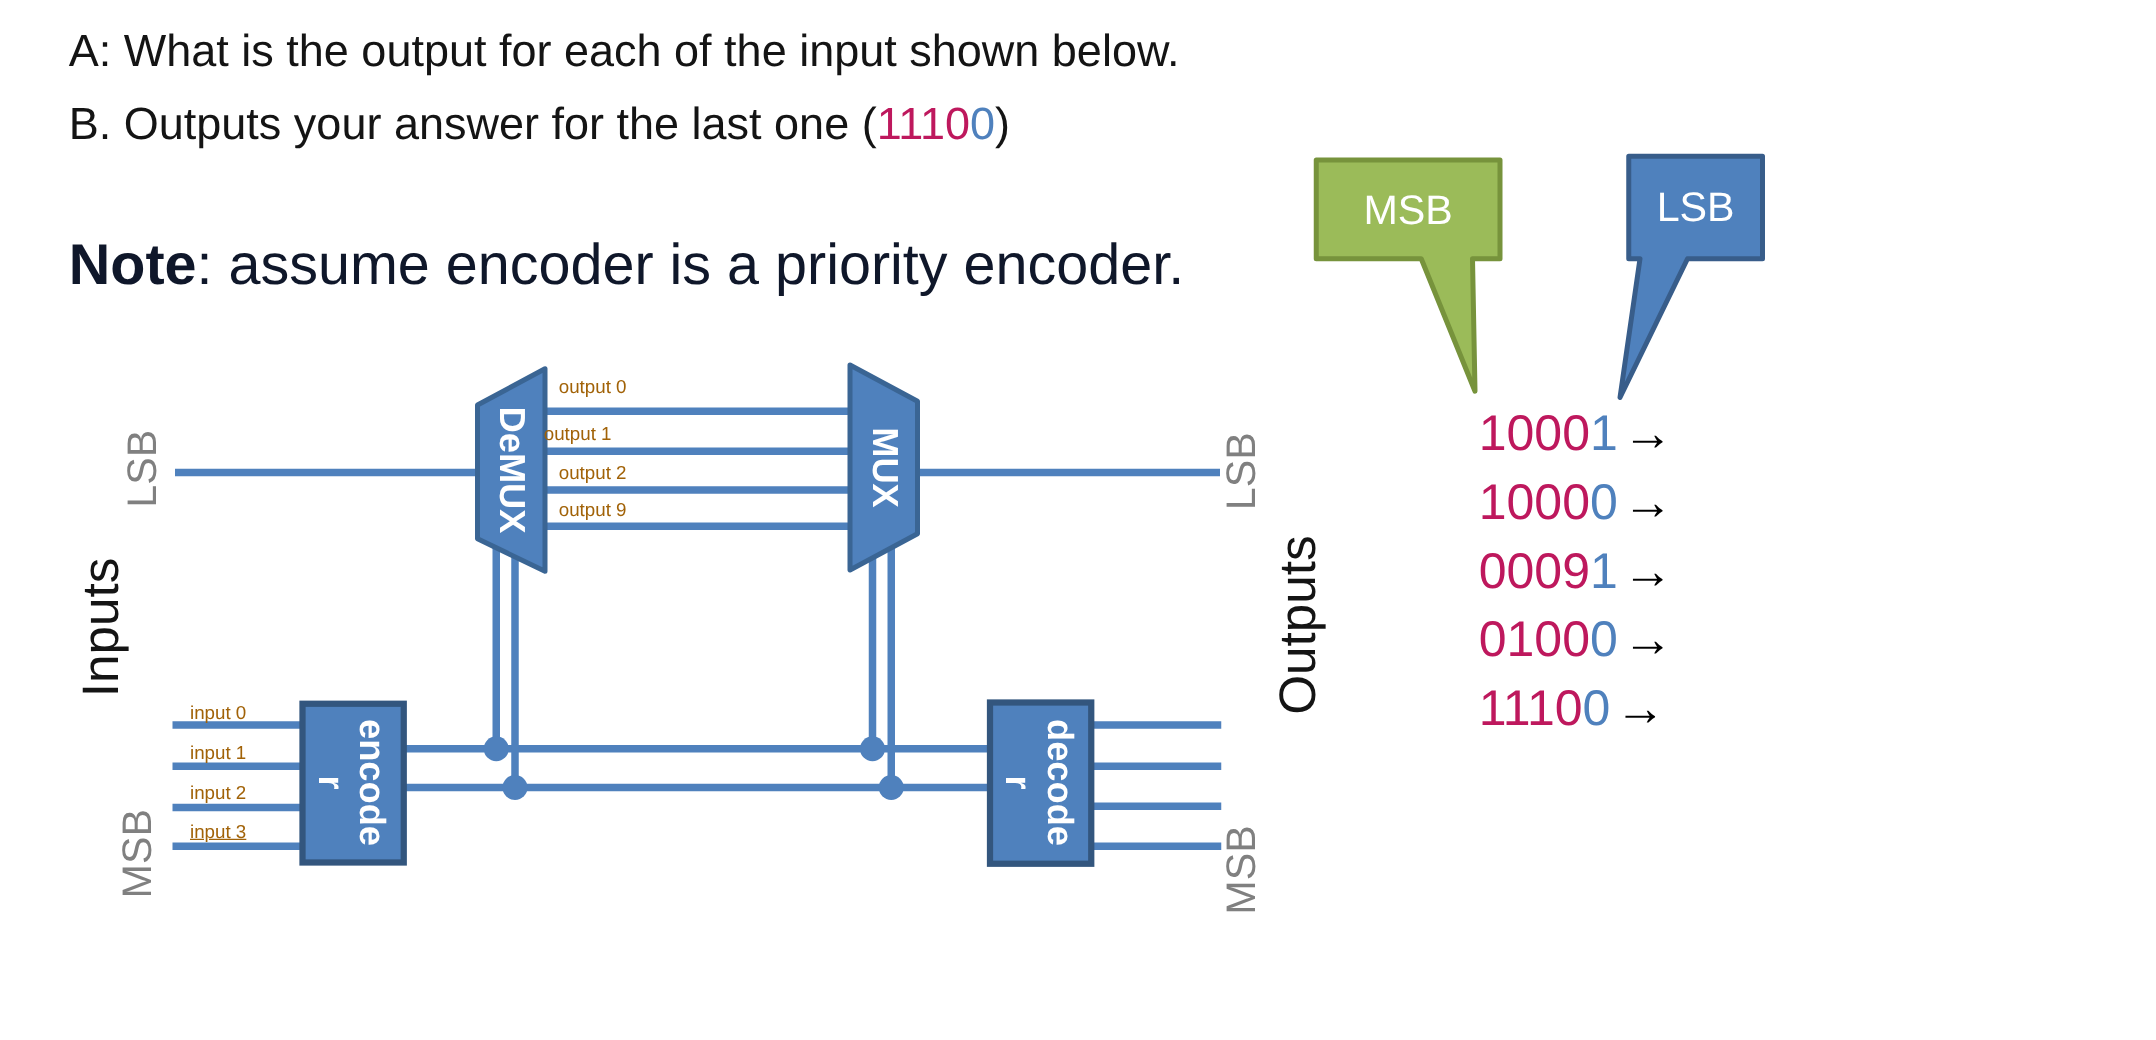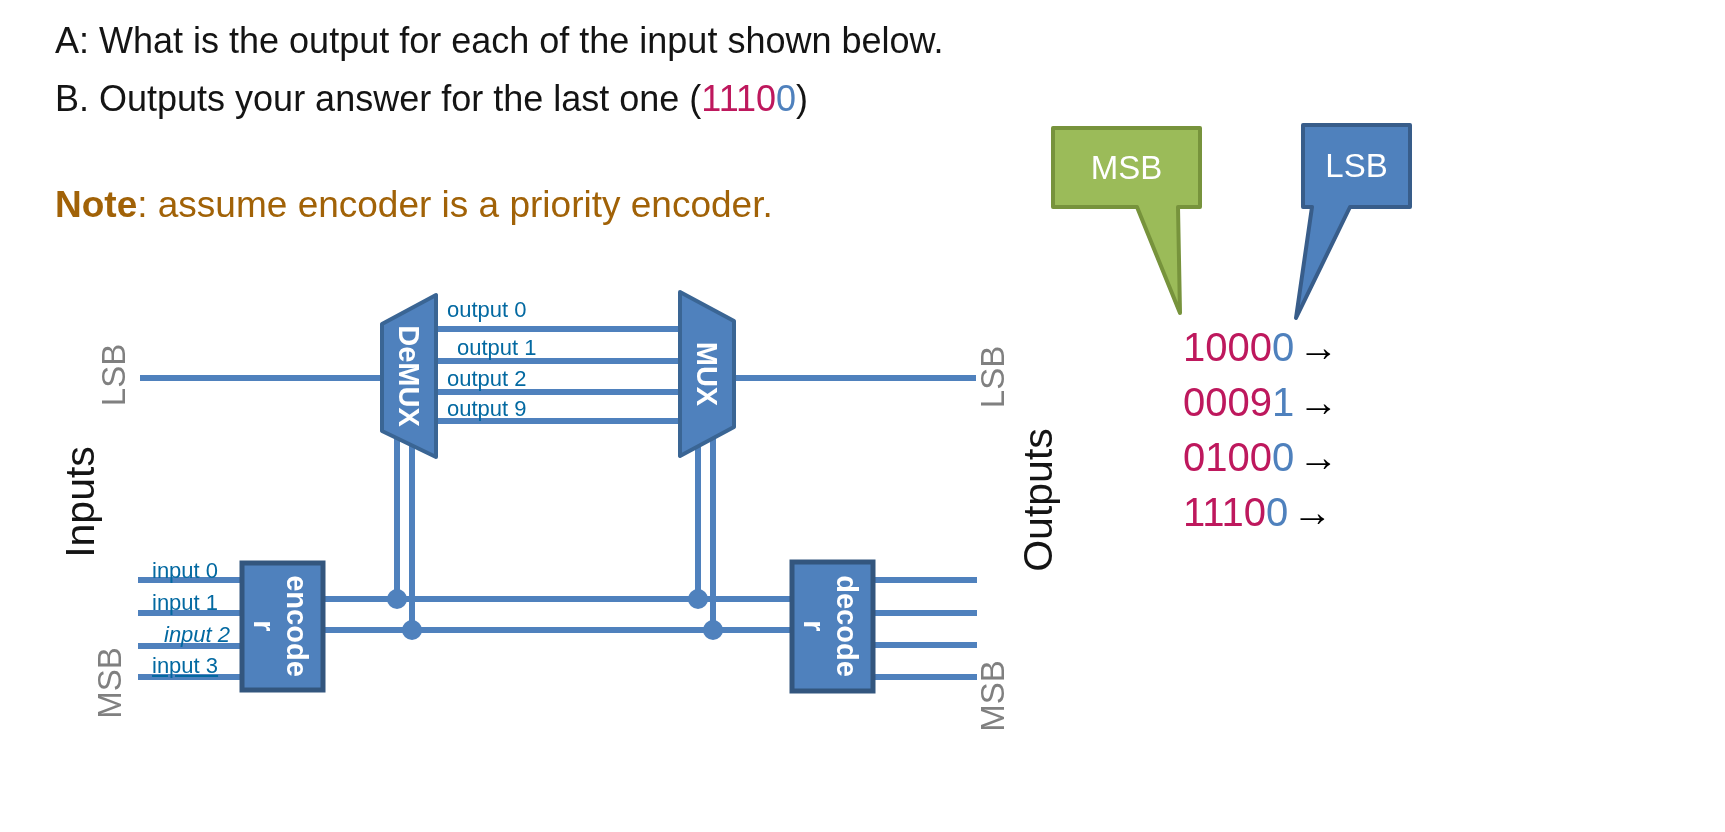--- a/index.html
+++ b/index.html
@@ -3,24 +3,24 @@
 <meta charset="utf-8">
 <style>
   html,body{margin:0;padding:0;background:#fff;}
   .canvas{
     position:relative;width:1725px;height:832px;background:#ffffff;overflow:hidden;
     font-family:"Liberation Sans",sans-serif;
   }
   .title-line{position:absolute;left:55px;color:#141414;font-size:36px;white-space:nowrap;}
   .green-txt{color:#be185d;}
   .blue-txt{color:#4F81BD;}
-  .note-line{position:absolute;left:55px;top:184px;color:#a16207;font-size:37px;white-space:nowrap;}
+  .note-line{position:absolute;left:55px;top:184px;color:#0f172a;font-size:46px;white-space:nowrap;}
   .note-bold{font-weight:bold;}
   .diagram-svg{position:absolute;left:0;top:0;width:1725px;height:832px;}
-  .wire-label{position:absolute;color:#0369a1;font-size:22px;white-space:nowrap;line-height:26px;}
+  .wire-label{position:absolute;color:#a16207;font-size:15px;white-space:nowrap;line-height:26px;}
   .vlabel{position:absolute;text-align:center;transform:rotate(-90deg);white-space:nowrap;}
   .vlabel-gray{color:#808080;font-size:33px;width:200px;height:36px;line-height:36px;}
   .vlabel-big{color:#141414;font-size:41px;width:220px;height:46px;line-height:46px;}
   .callout-text{position:absolute;display:flex;align-items:center;justify-content:center;
     color:#ffffff;font-size:33px;}
   .bin-rows{position:absolute;left:1183px;top:320px;font-size:40px;line-height:55px;}
   .bin-row{white-space:nowrap;}
   .bin-arrow{color:#000000;font-weight:bold;margin-left:4px;}
   .svg-block-text{fill:#ffffff;font-family:"Liberation Sans",sans-serif;font-size:29px;font-weight:600;}
 </style>
@@ -80,39 +80,40 @@
     <g transform="rotate(90 832 626)">
       <text class="svg-block-text" x="832" y="611" text-anchor="middle" dominant-baseline="central">decode</text>
       <text class="svg-block-text" x="832" y="644" text-anchor="middle" dominant-baseline="central">r</text>
     </g>
 
     <path d="M1053 128 H1200 V207 H1178 L1180 313 L1137 207 H1053 Z" fill="#9BBB59" stroke="#77933C" stroke-width="4" stroke-linejoin="round"></path>
     <path d="M1303 125 H1410 V207 H1350 L1296 318 L1312 207 H1303 Z" fill="#4F81BD" stroke="#385D8A" stroke-width="4" stroke-linejoin="round"></path>
   </svg>
 
   <div class="wire-label" style="left:447px;top:297px;">output 0</div>
-  <div class="wire-label" style="left:457px;top:335px;">output 1</div>
+  <div class="wire-label" style="left:435px;top:335px;">output 1</div>
   <div class="wire-label" style="left:447px;top:366px;">output 2</div>
   <div class="wire-label" style="left:447px;top:396px;">output 9</div>
 
   <div class="wire-label" style="left:152px;top:558px;">input 0</div>
   <div class="wire-label" style="left:152px;top:590px;">input 1</div>
-  <div class="wire-label" style="left:164px;top:622px;font-style:italic;">input 2</div>
+  <div class="wire-label" style="left:152px;top:622px;">input 2</div>
   <div class="wire-label" style="left:152px;top:653px;text-decoration:underline;">input 3</div>
 
   <div class="vlabel vlabel-gray" style="left:14px;top:357px;">LSB</div>
   <div class="vlabel vlabel-gray" style="left:10px;top:665px;">MSB</div>
   <div class="vlabel vlabel-big" style="left:-30px;top:479px;">Inputs</div>
   <div class="vlabel vlabel-gray" style="left:893px;top:359px;">LSB</div>
   <div class="vlabel vlabel-gray" style="left:893px;top:678px;">MSB</div>
   <div class="vlabel vlabel-big" style="left:928px;top:477px;">Outputs</div>
 
   <div class="callout-text" style="left:1053px;top:128px;width:147px;height:79px;">MSB</div>
   <div class="callout-text" style="left:1303px;top:125px;width:107px;height:82px;">LSB</div>
 
   <div class="bin-rows">
+    <div class="bin-row"><span class="green-txt">1000</span><span class="blue-txt">1</span><span class="bin-arrow">→</span></div>
     <div class="bin-row"><span class="green-txt">1000</span><span class="blue-txt">0</span><span class="bin-arrow">→</span></div>
     <div class="bin-row"><span class="green-txt">0009</span><span class="blue-txt">1</span><span class="bin-arrow">→</span></div>
     <div class="bin-row"><span class="green-txt">0100</span><span class="blue-txt">0</span><span class="bin-arrow">→</span></div>
     <div class="bin-row"><span class="green-txt">1110</span><span class="blue-txt">0</span><span class="bin-arrow">→</span></div>
   </div>
 
 </div>
 
 </body></html>

